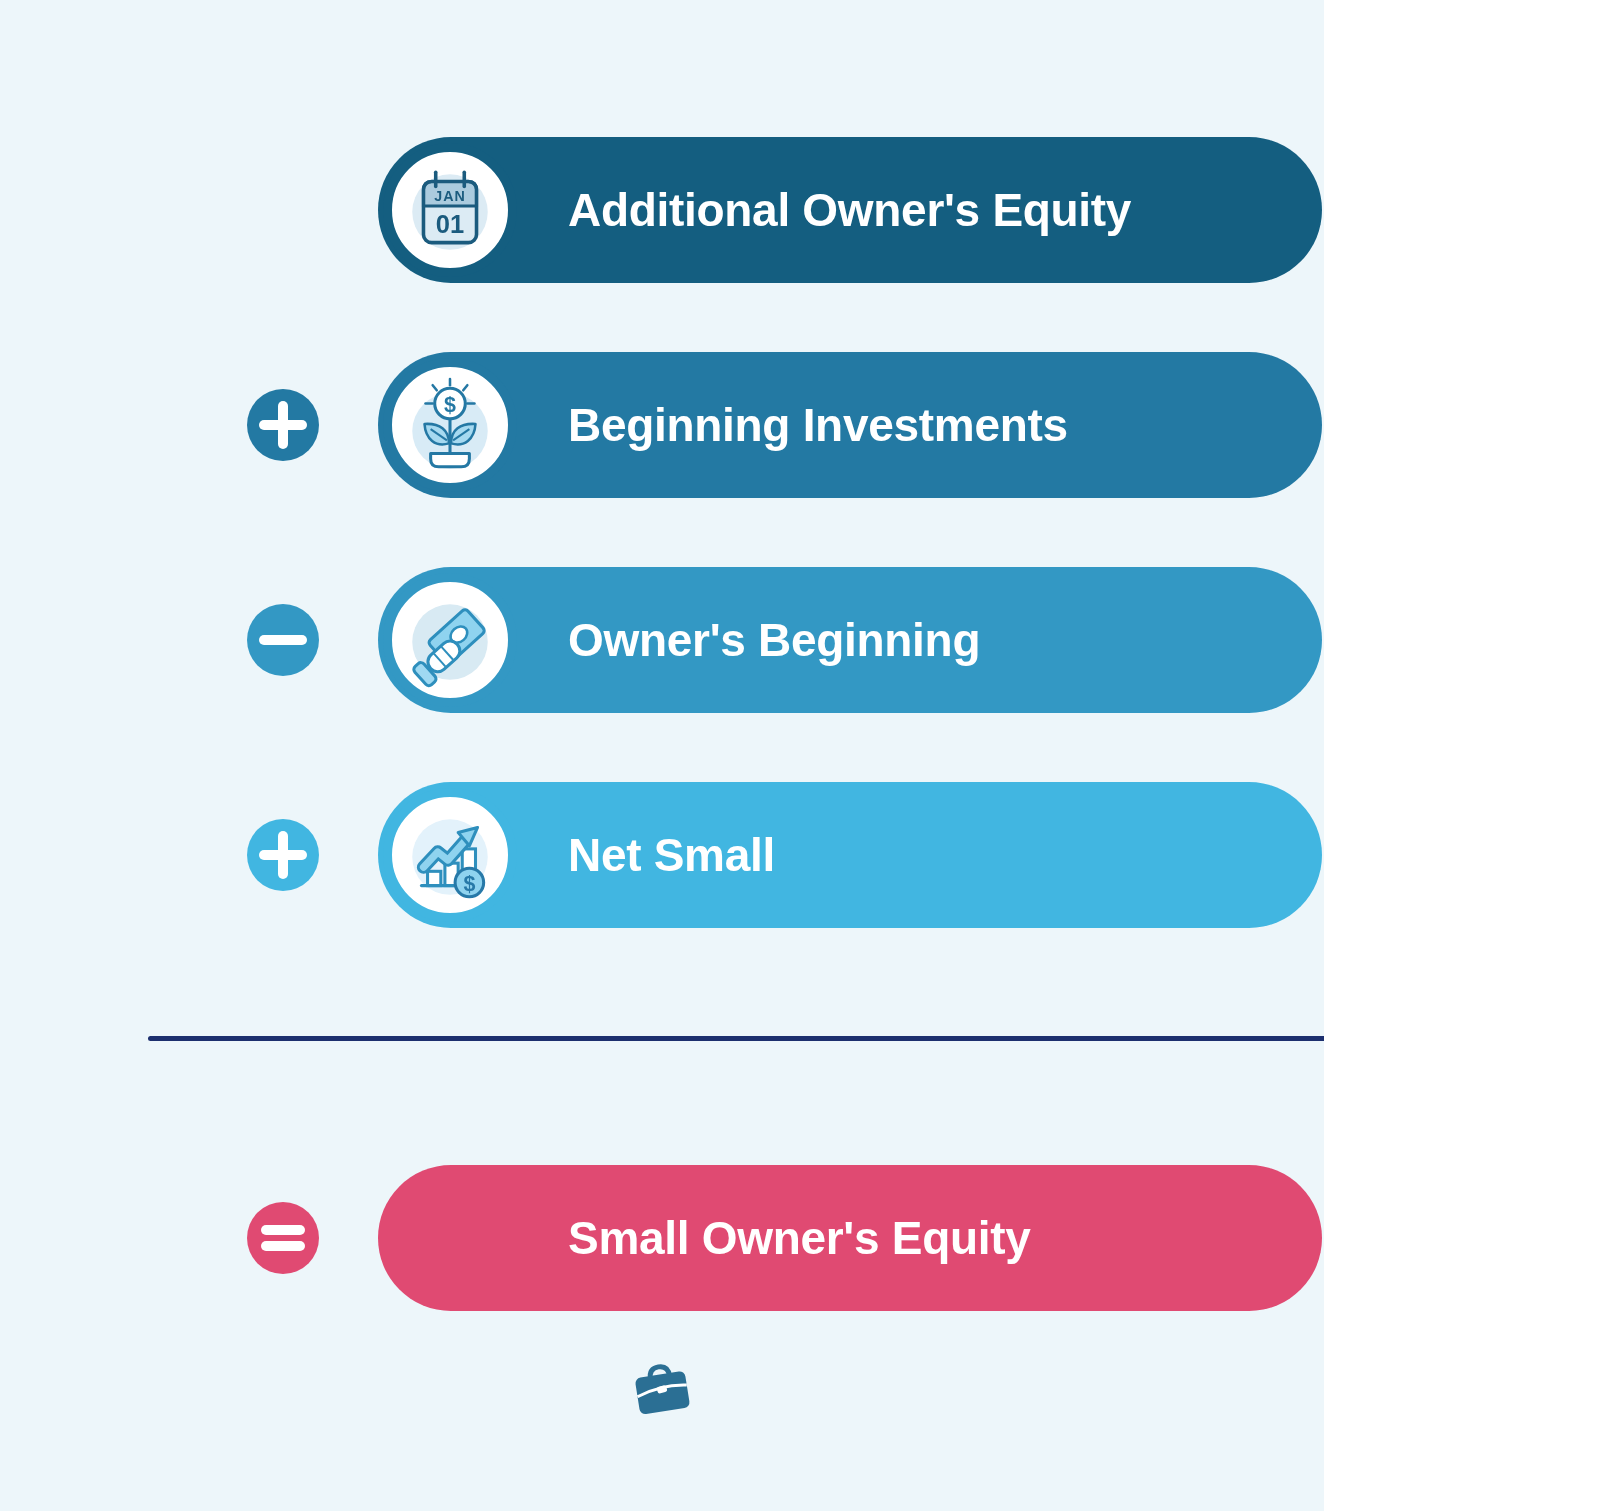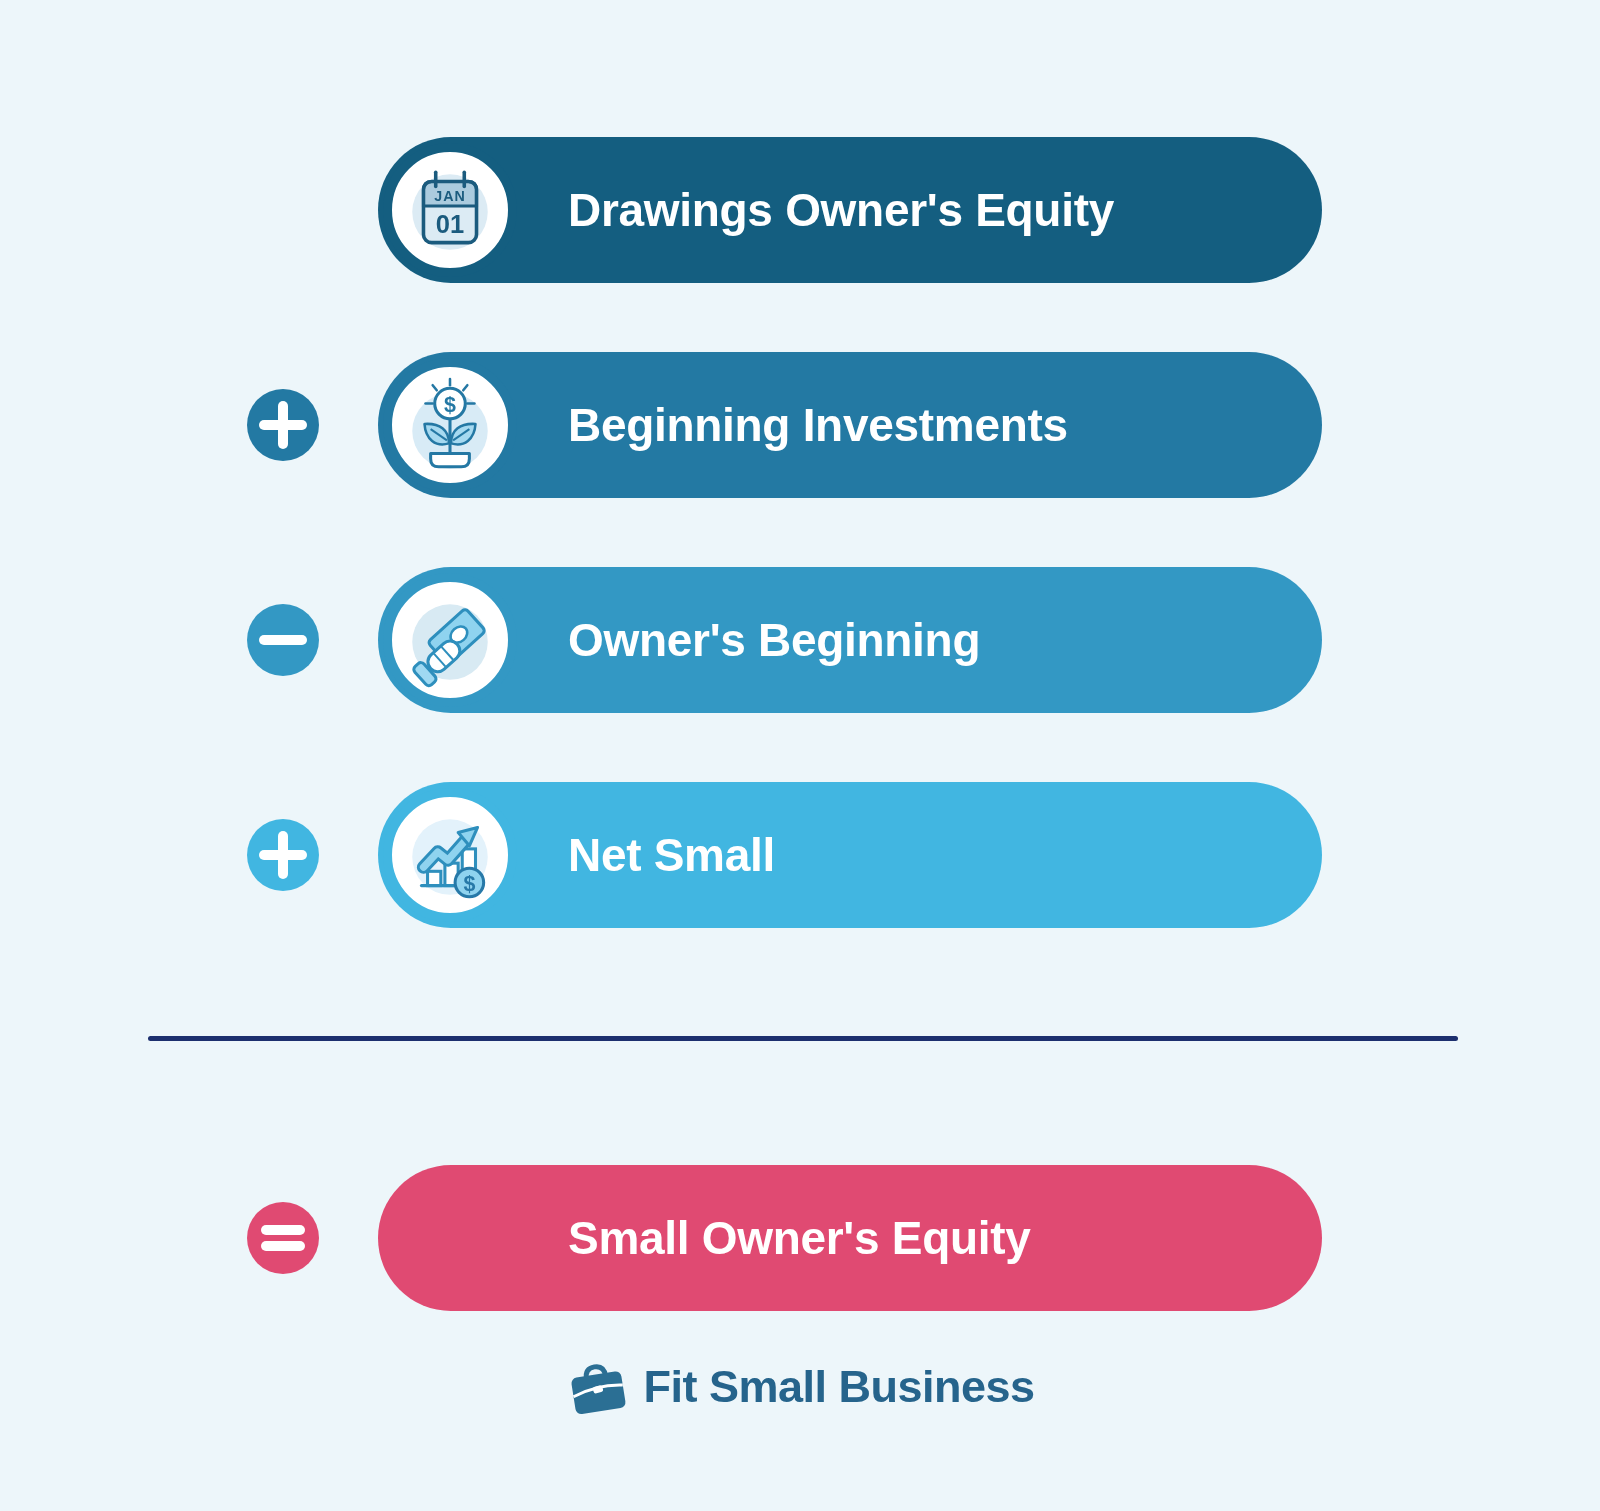--- a/index.html
+++ b/index.html
@@ -1,18 +1,18 @@
 <!DOCTYPE html>
 <html><head>
 <meta charset="utf-8">
 <style>
   html,body { margin:0; padding:0; }
   body { font-family: "Liberation Sans", sans-serif; }
   .canvas {
-    position:relative; width:1600px; height:1511px;
+    position:relative; width:1324px; height:1511px;
     background:#EDF6FA; overflow:hidden;
   }
   
   .pill {
     position:absolute; left:378px; width:944px; height:146px;
     border-radius:73px; background:var(--pill);
   }
   .r1 { --pill:#145E80; top:137px; }
   .r2 { --pill:#2379A3; top:352px; }
   .r3 { --pill:#3398C4; top:567px; }
@@ -81,21 +81,21 @@
       <svg class="icon-svg cal-blue" viewBox="0 0 100 100">
         <circle class="tint" cx="50" cy="52" r="37"></circle>
         <path class="hdr stroke" d="M24 30 Q24 22 32 22 H68 Q76 22 76 30 V46 H24 Z" stroke-width="3"></path>
         <rect class="stroke" x="24" y="22" width="52" height="60" rx="8" fill="none" stroke-width="3.5"></rect>
         <line class="stroke" x1="36" y1="13" x2="36" y2="27" stroke-width="3.5" stroke-linecap="round"></line>
         <line class="stroke" x1="64" y1="13" x2="64" y2="27" stroke-width="3.5" stroke-linecap="round"></line>
         <text class="txt cal-month" x="50" y="41">JAN</text>
         <text class="txt cal-day" x="50" y="73">01</text>
       </svg>
     </div>
-    <div class="pill-label">Drawings Owner's Equity</div>
+    <div class="pill-label">Additional Owner's Equity</div>
   </div>
 
   <div class="op op2">
     <svg viewBox="0 0 72 72">
         <line class="op-stroke" x1="36" y1="17" x2="36" y2="55"></line>
         <line class="op-stroke" x1="17" y1="36" x2="55" y2="36"></line>
       </svg>
   </div>
   <div class="pill r2">
     <div class="icon-circle">
@@ -183,16 +183,15 @@
 
   <div class="footer">
     <svg width="66" height="62" viewBox="0 0 68 62">
       <g transform="rotate(-9 34 34)">
         <path d="M24 21 Q24 10 34 10 Q44 10 44 21" fill="none" stroke="#2B6F94" stroke-width="5"></path>
         <rect x="8" y="18" width="52" height="38" rx="6" fill="#2B6F94"></rect>
         <path d="M8 37 Q34 28 60 33" stroke="#ffffff" stroke-width="3" fill="none"></path>
         <rect x="29" y="30" width="10" height="7" rx="2.5" fill="#ffffff" transform="rotate(-6 34 33)"></rect>
       </g>
     </svg>
-    <span class="logo-text">Fit Small Business</span>
   </div>
 
 </div>
 
 </body></html>

